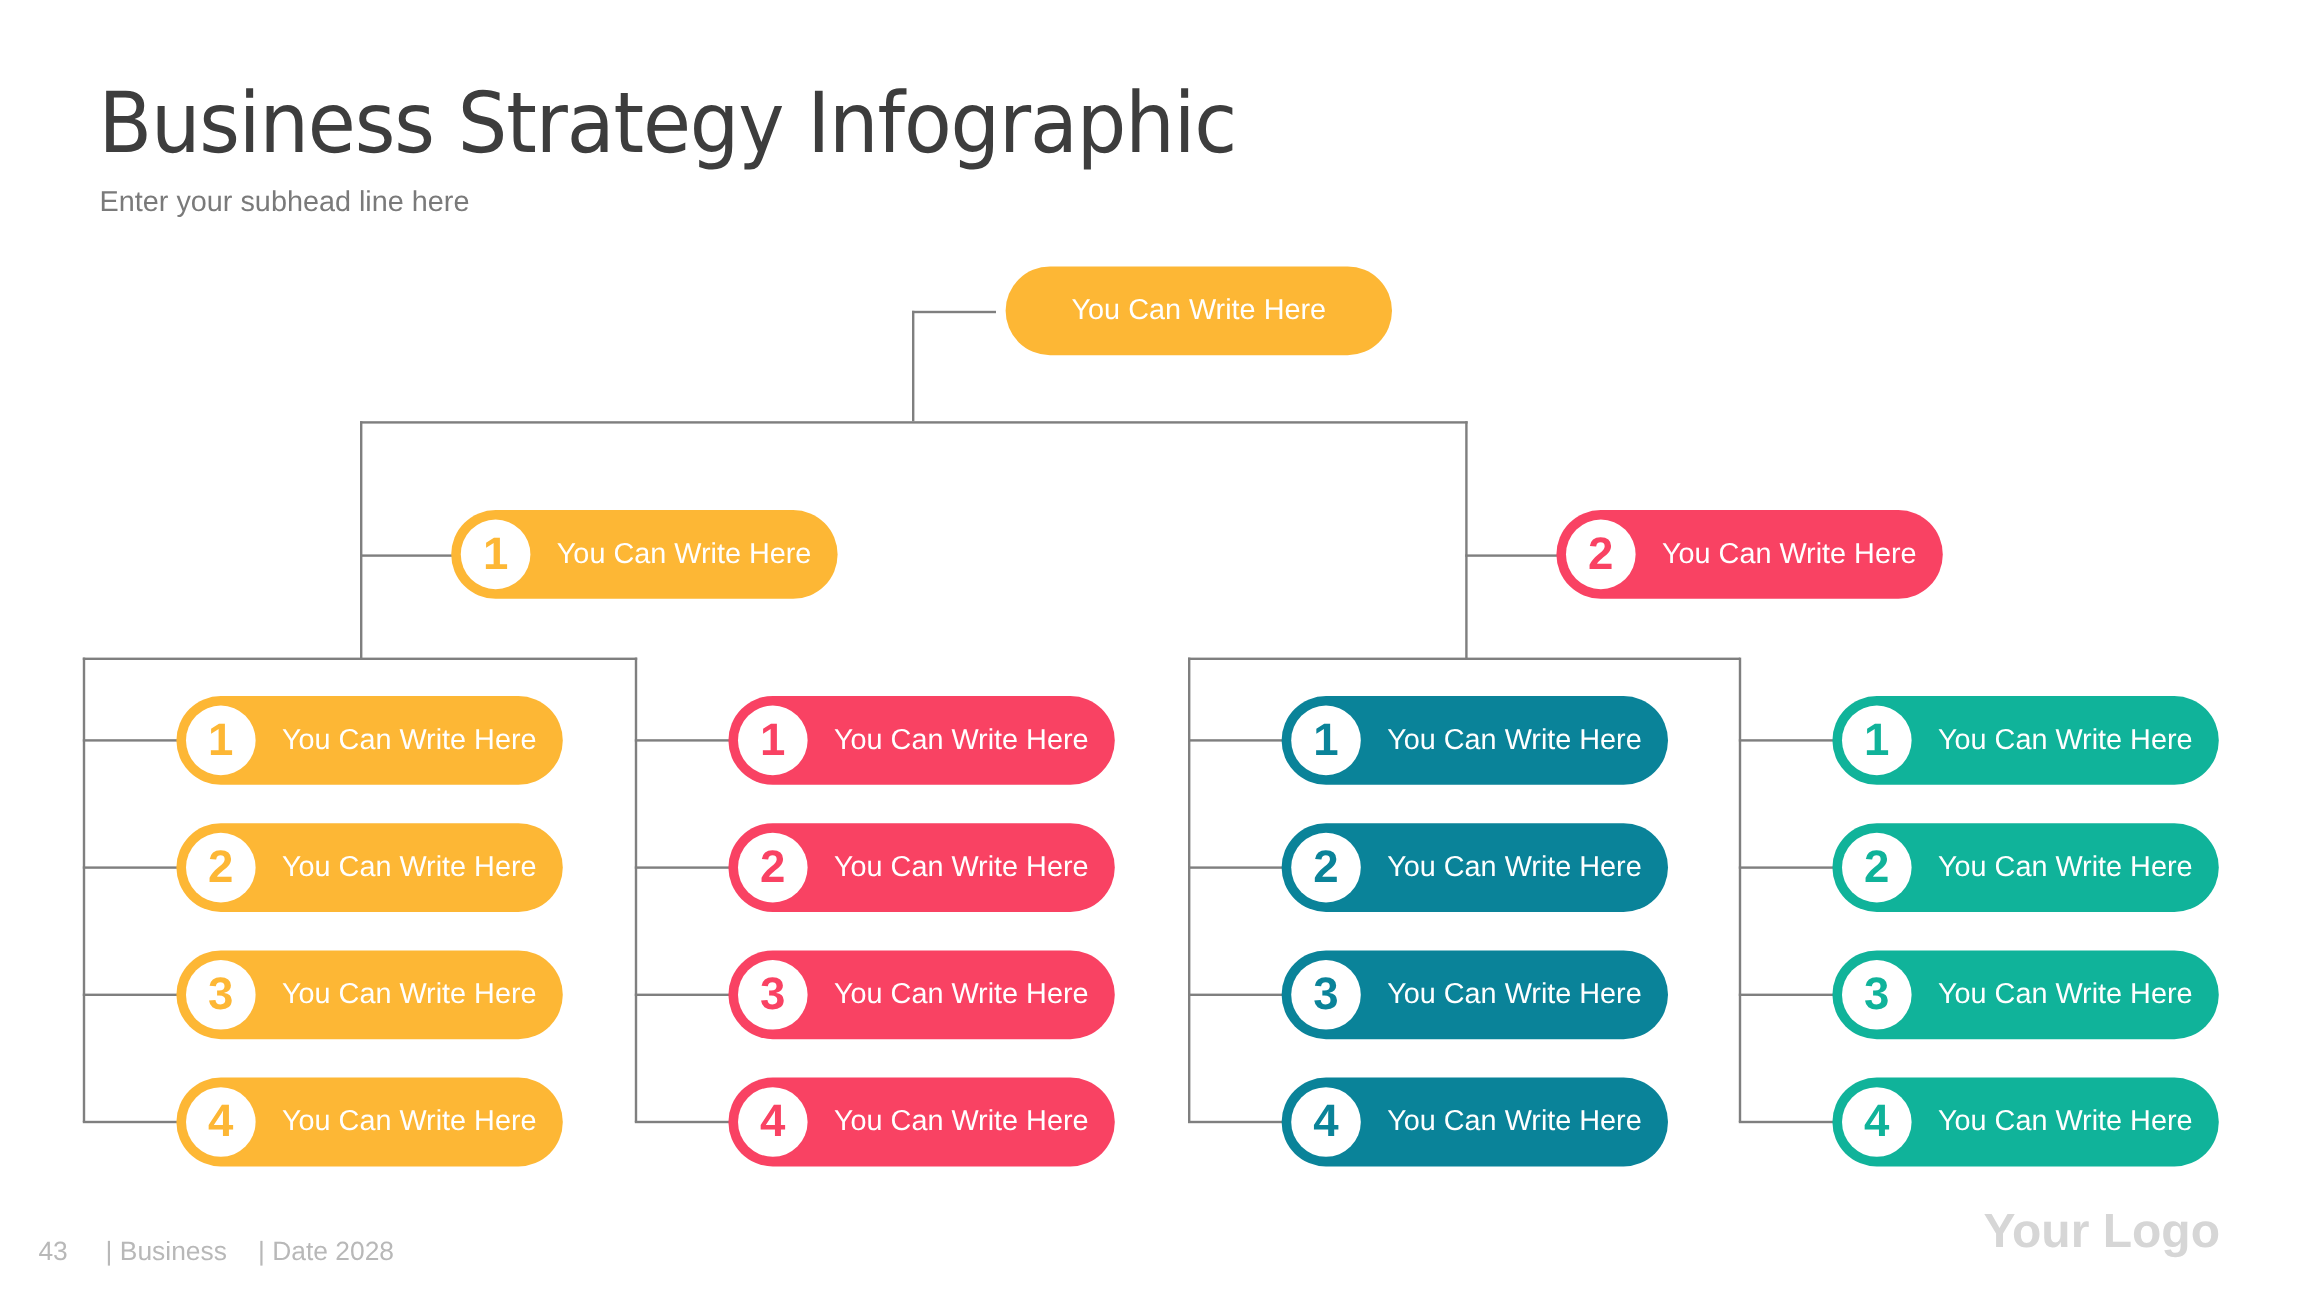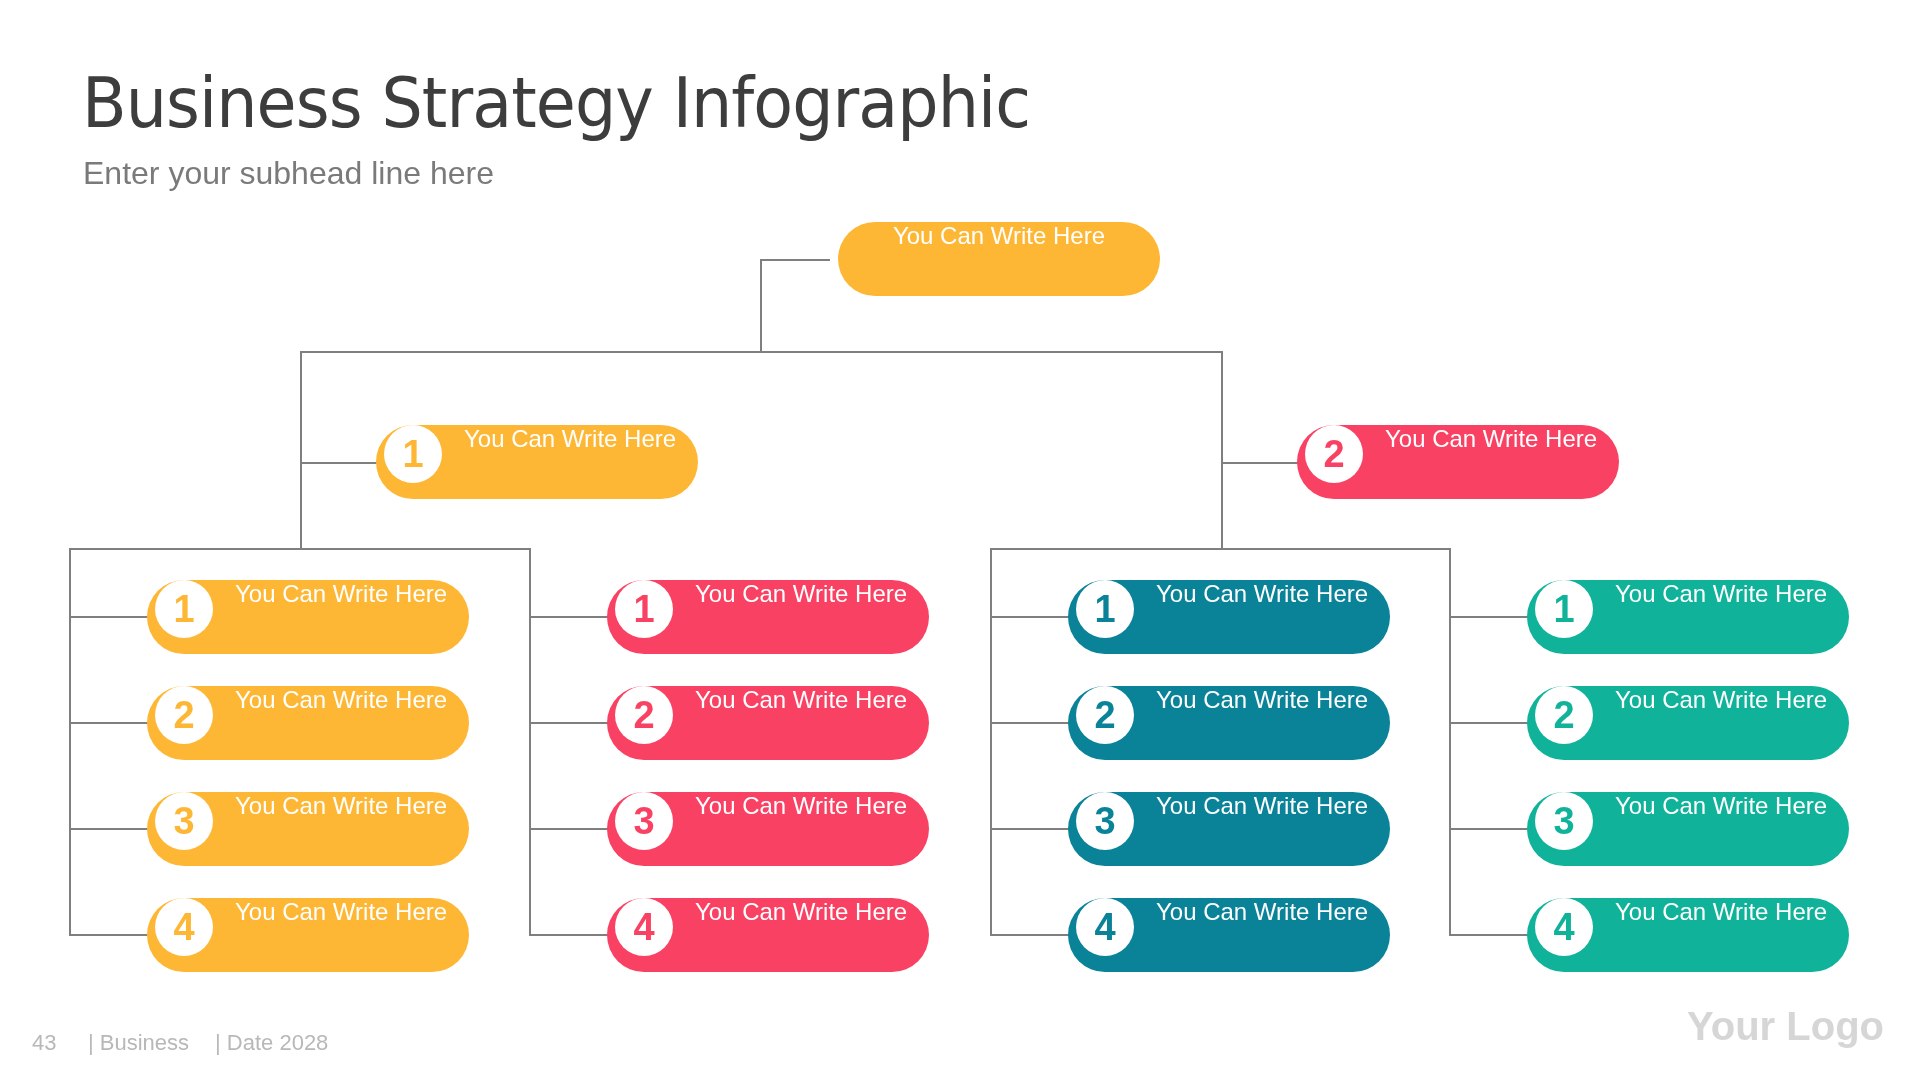--- a/index.html
+++ b/index.html
@@ -1,31 +1,31 @@
 <!DOCTYPE html>
 <html><head>
 <meta charset="utf-8">
 <style>
   html, body { margin:0; padding:0; }
   body { width:1920px; height:1080px; background:#ffffff; position:relative; overflow:hidden;
          font-family:"Liberation Sans", sans-serif; }
   .title { position:absolute; left:82px; top:62px; font-size:70px; color:#3d3d3d; font-weight:normal;
            font-family:"DejaVu Sans", sans-serif; letter-spacing:-1px; white-space:nowrap; transform:scaleX(0.93); transform-origin:left top; }
-  .subtitle { position:absolute; left:83px; top:155px; font-size:32px; color:#7a7a7a; white-space:nowrap; }
+  .subtitle { position:absolute; left:83px; top:155px; font-size:24px; color:#7a7a7a; white-space:nowrap; }
   .ln { position:absolute; background:#7f7f7f; }
   .h { height:2px; }
   .v { width:2px; }
-  .pill { position:absolute; height:74px; border-radius:37px; display:flex; align-items:flex-start; color:#ffffff; box-sizing:border-box; }
+  .pill { position:absolute; height:74px; border-radius:37px; display:flex; align-items:center; color:#ffffff; box-sizing:border-box; }
   .pill .num { width:58px; height:58px; border-radius:50%; background:#ffffff; margin-left:8px; display:flex; align-items:center; justify-content:center;
                font-size:38px; font-weight:bold; flex:0 0 auto; }
   .pill .txt { font-size:24px; margin-left:22px; white-space:nowrap; }
   .pill.top { justify-content:center; }
   .pill.top .txt { margin-left:0; }
   .footer { position:absolute; top:1030px; font-size:22px; color:#b8b8b8; white-space:nowrap; }
-  .logo { position:absolute; left:1687px; top:1004px; font-size:40px; font-weight:bold; color:#d6d6d6; white-space:nowrap; }
+  .logo { position:absolute; left:1653px; top:1004px; font-size:40px; font-weight:bold; color:#d6d6d6; white-space:nowrap; }
 </style>
 </head>
 <body>
 
 <div class="title">Business Strategy Infographic</div>
 <div class="subtitle">Enter your subhead line here</div>
 
 <div>
 
   <div class="ln h" style="left:760px; top:259px; width:70px;"></div>

